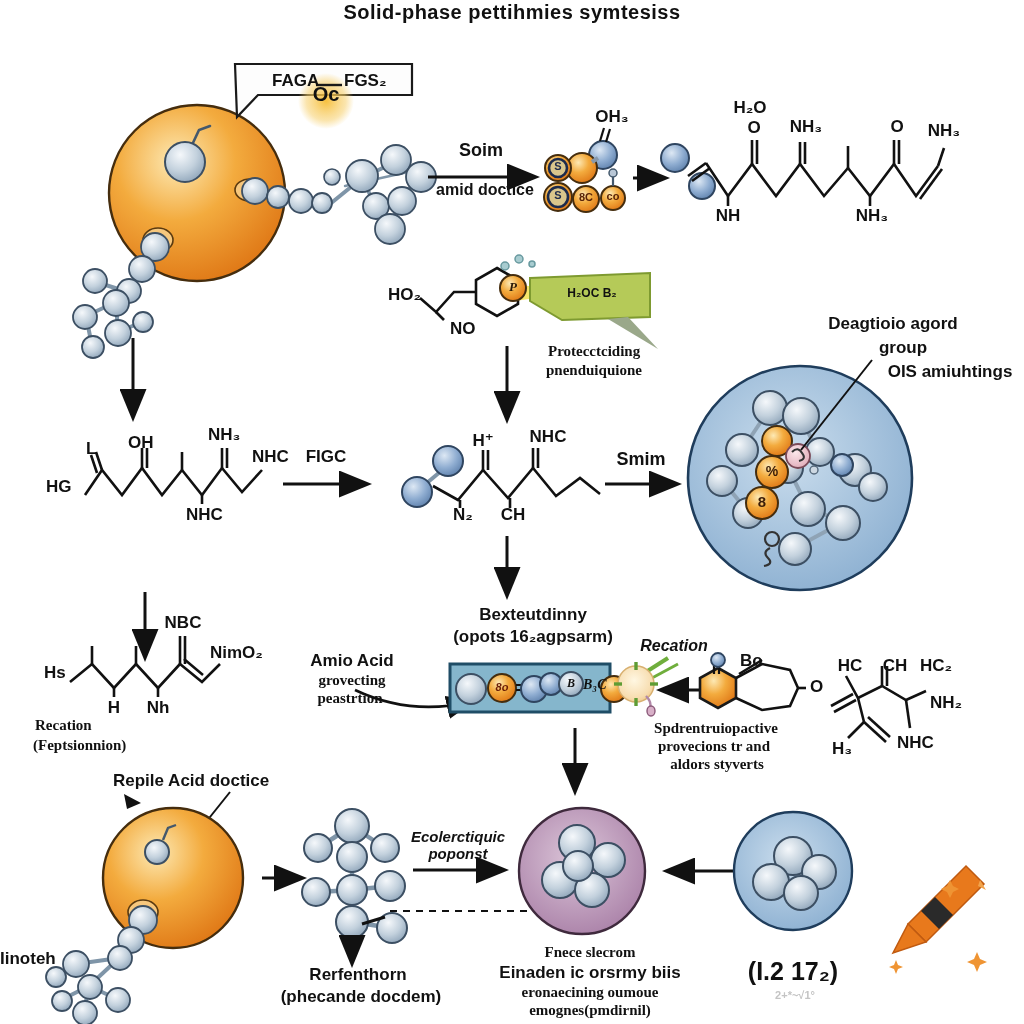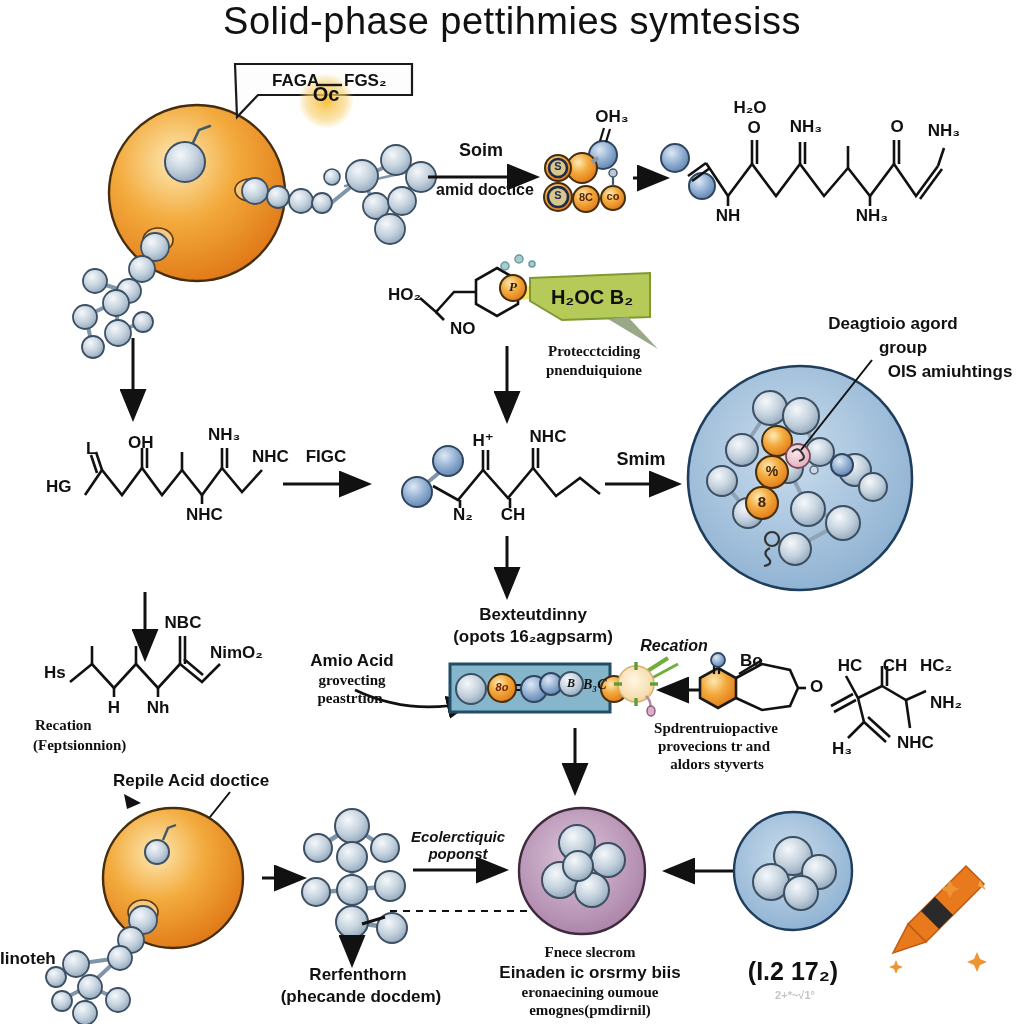--- a/index.html
+++ b/index.html
@@ -1,29 +1,29 @@
 <!DOCTYPE html>
 <html><head>
 <meta charset="utf-8">
 <style>
   html,body{margin:0;padding:0;background:#fff;}
   #stage{position:relative;width:1024px;height:1024px;background:#fff;overflow:hidden;
          font-family:"Liberation Sans","DejaVu Sans",sans-serif;color:#111;}
   #stage svg{position:absolute;left:0;top:0;}
   .lbl{position:absolute;white-space:nowrap;line-height:1.05;}
   .c{transform:translateX(-50%);text-align:center;}
-  .title{font-size:38px;font-weight:400;letter-spacing:.5px;}
+  .title{font-size:20px;font-weight:700;letter-spacing:.5px;}
   .chem{font-size:17px;font-weight:700;}
   .chemS{font-size:14px;font-weight:700;}
   .cap{font-size:15px;font-weight:700;font-family:Liberation Serif, serif;}
   .capB{font-size:17px;font-weight:700;}
   .it{font-style:italic;font-weight:700;font-size:15px;}
   .arrlbl{font-size:18px;font-weight:700;}
   .tiny{font-size:11px;font-weight:700;}
-  .banner{font-size:20px;font-weight:700;text-align:right;}
+  .banner{font-size:12px;font-weight:700;text-align:right;}
   .gray{color:#c4c4c4;}
   .serifit{font-family:"Liberation Serif","DejaVu Serif",serif;font-style:italic;}
 </style>
 </head>
 <body>
 
 <div id="stage">
 
 <svg width="1024" height="1024" viewBox="0 0 1024 1024">
   <defs>

